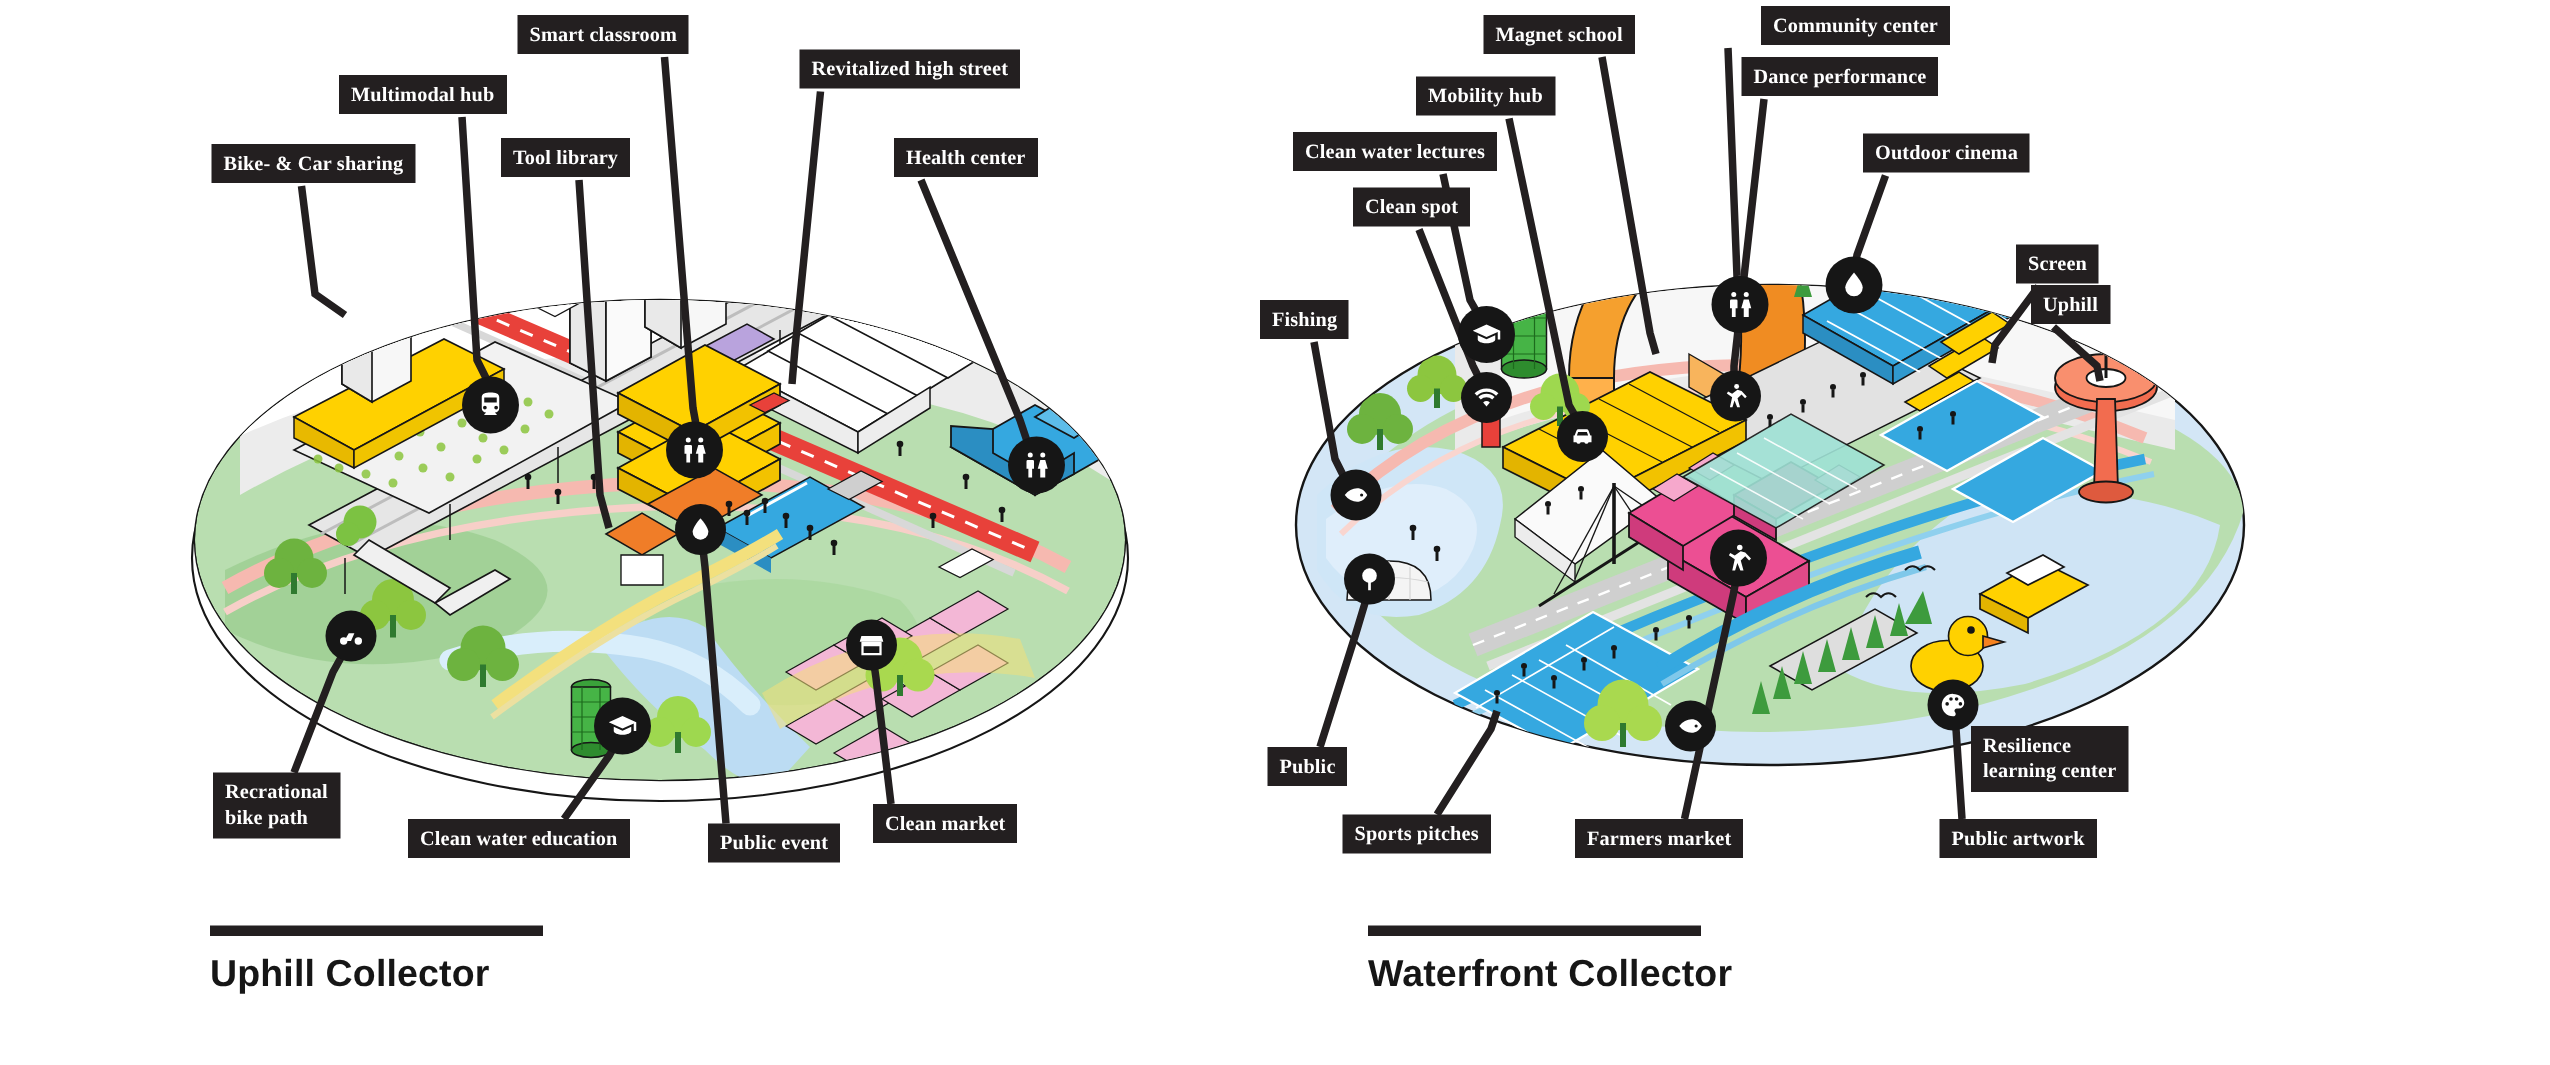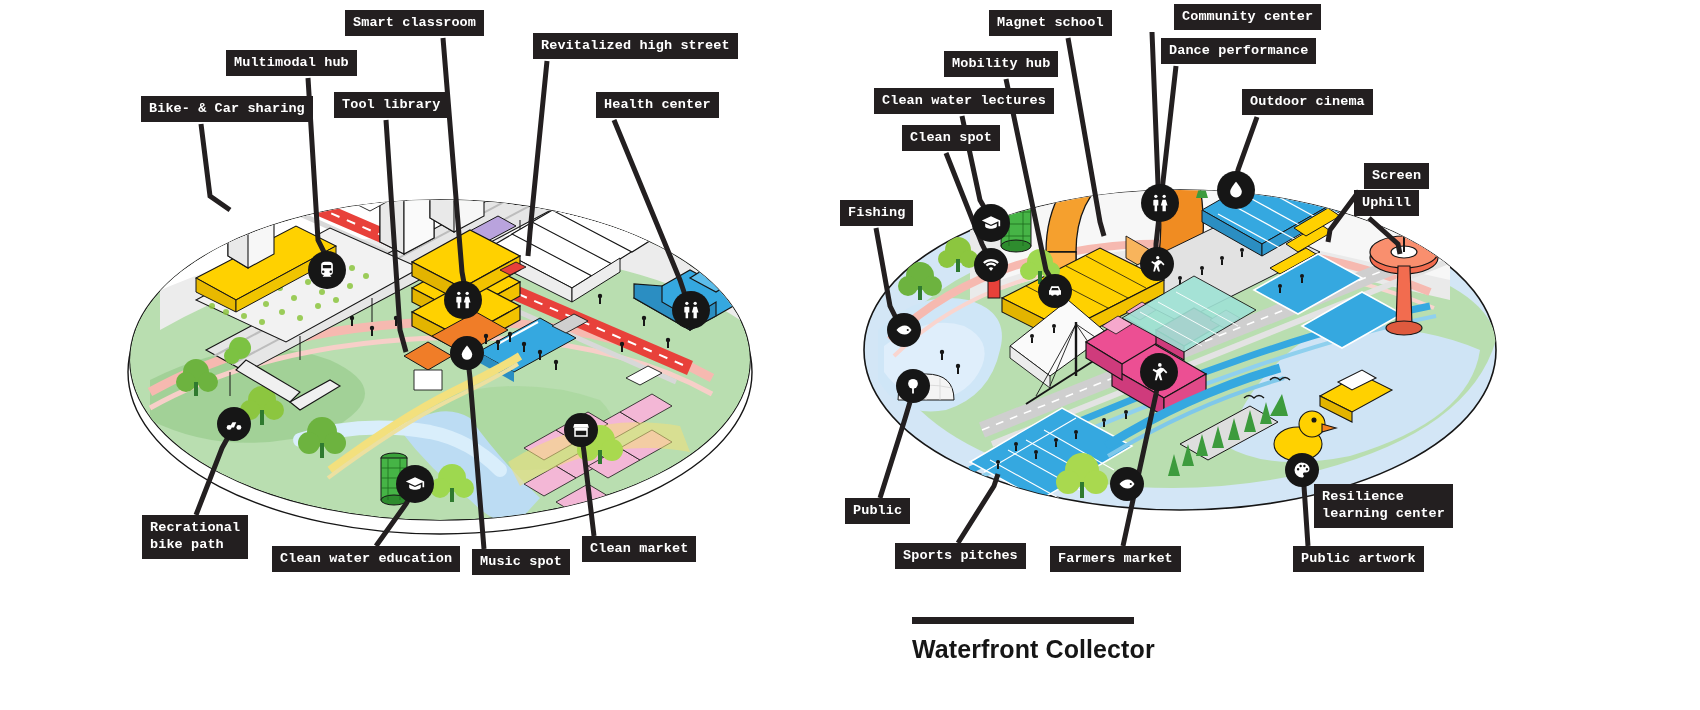--- a/index.html
+++ b/index.html
@@ -12,21 +12,21 @@
   #panel-right{left:850px;width:850px;}
 
   .svg-scene{position:absolute;left:0;top:0;width:850px;height:600px;overflow:visible;}
 
   
   .callout{position:absolute;box-sizing:border-box;}
   .callout .tag{
     display:inline-block;background:#231f20;color:#fff;
     font-size:13.5px;font-weight:700;line-height:1.28;
     letter-spacing:.1px;padding:4px 8px 5px 8px;white-space:pre;
-    font-family:Liberation Mono, monospace;
+    font-family:Liberation Serif, serif;
   }
   .callout .tag.two{white-space:pre-line;}
 
   
   .leaders{position:absolute;left:0;top:0;width:850px;height:600px;pointer-events:none;overflow:visible;}
 
   
   .sect-title{position:absolute;left:140px;bottom:46px;}
   #panel-right .sect-title{left:62px;}
   .sect-rule{width:222px;height:7px;background:#231f20;margin-bottom:11px;}
@@ -308,21 +308,21 @@
       <span class="tag">Health center</span>
     </div>
     <div class="callout" style="left:142px;top:515px;">
       <span class="tag two">Recrational
 bike path</span>
     </div>
     <div class="callout" style="left:272px;top:546px;">
       <span class="tag">Clean water education</span>
     </div>
     <div class="callout" style="left:472px;top:549px;">
-      <span class="tag">Music spot</span>
+      <span class="tag">Public event</span>
     </div>
     <div class="callout" style="left:582px;top:536px;">
       <span class="tag">Clean market</span>
     </div>
 
     <div class="badge" style="left:308px;top:251px;width:38px;height:38px;">
       <svg width="20" height="20" viewBox="0 0 24 24" fill="#fff">
           <path d="M12 2C8 2 5 2.6 5 6v8.5A3.5 3.5 0 0 0 8.5 18L7 19.5v.5h10v-.5L15.5 18A3.5 3.5 0 0 0 19 14.5V6c0-3.4-3-4-7-4zM7.5 15.5A1.5 1.5 0 1 1 9 14a1.5 1.5 0 0 1-1.5 1.5zm9 0A1.5 1.5 0 1 1 18 14a1.5 1.5 0 0 1-1.5 1.5zM17 10H7V6h10z"></path>
         </svg>
     </div>
@@ -361,20 +361,24 @@
     </div>
     <div class="badge" style="left:672px;top:291px;width:38px;height:38px;">
       <svg width="20" height="20" viewBox="0 0 24 24" fill="#fff">
           <circle cx="7" cy="4" r="2"></circle>
           <path d="M9 8H5a1 1 0 0 0-1 1v6h1.5v7h3V15H10V9a1 1 0 0 0-1-1z"></path>
           <circle cx="17" cy="4" r="2"></circle>
           <path d="M19 8h-4l-2 7h2v7h4v-7h2z"></path>
         </svg>
     </div>
 
+    <div class="sect-title">
+      <div class="sect-rule"></div>
+      <div class="sect-name">Uphill Collector</div>
+    </div>
   </div>
 
   <div class="panel" id="panel-right">
 
     <svg class="svg-scene" viewBox="0 0 850 600">
       <defs>
         <clipPath id="ellipseClipR">
             <ellipse cx="330" cy="350" rx="316" ry="160"></ellipse>
           </clipPath>
       </defs>
@@ -676,42 +680,42 @@
         <path d="M30 498 L54 422 L60 402"></path>
         <path d="M108 543 L144 486 L148 474"></path>
         <path d="M273 546 L306 394 L308 382"></path>
         <path d="M458 546 L454 486 L452 476"></path>
       </g>
     </svg>
 
     <div class="callout" style="left:-10px;top:200px;">
       <span class="tag">Fishing</span>
     </div>
-    <div class="callout" style="left:12px;top:88px;margin-left:12px;">
+    <div class="callout" style="left:12px;top:88px;">
       <span class="tag">Clean water lectures</span>
     </div>
     <div class="callout" style="left:52px;top:125px;">
       <span class="tag">Clean spot</span>
     </div>
     <div class="callout" style="left:94px;top:51px;">
       <span class="tag">Mobility hub</span>
     </div>
     <div class="callout" style="left:139px;top:10px;">
       <span class="tag">Magnet school</span>
     </div>
     <div class="callout" style="left:283px;top:4px;margin-left:41px;">
       <span class="tag">Community center</span>
     </div>
     <div class="callout" style="left:311px;top:38px;">
       <span class="tag">Dance performance</span>
     </div>
     <div class="callout" style="left:392px;top:89px;">
       <span class="tag">Outdoor cinema</span>
     </div>
-    <div class="callout" style="left:514px;top:163px;text-align:center;">
+    <div class="callout" style="left:494px;top:163px;text-align:center;">
       <span class="tag">Screen</span>
     </div>
     <div class="callout" style="left:504px;top:190px;">
       <span class="tag">Uphill</span>
     </div>
     <div class="callout" style="left:-5px;top:498px;">
       <span class="tag">Public</span>
     </div>
     <div class="callout" style="left:45px;top:543px;">
       <span class="tag">Sports pitches</span>

